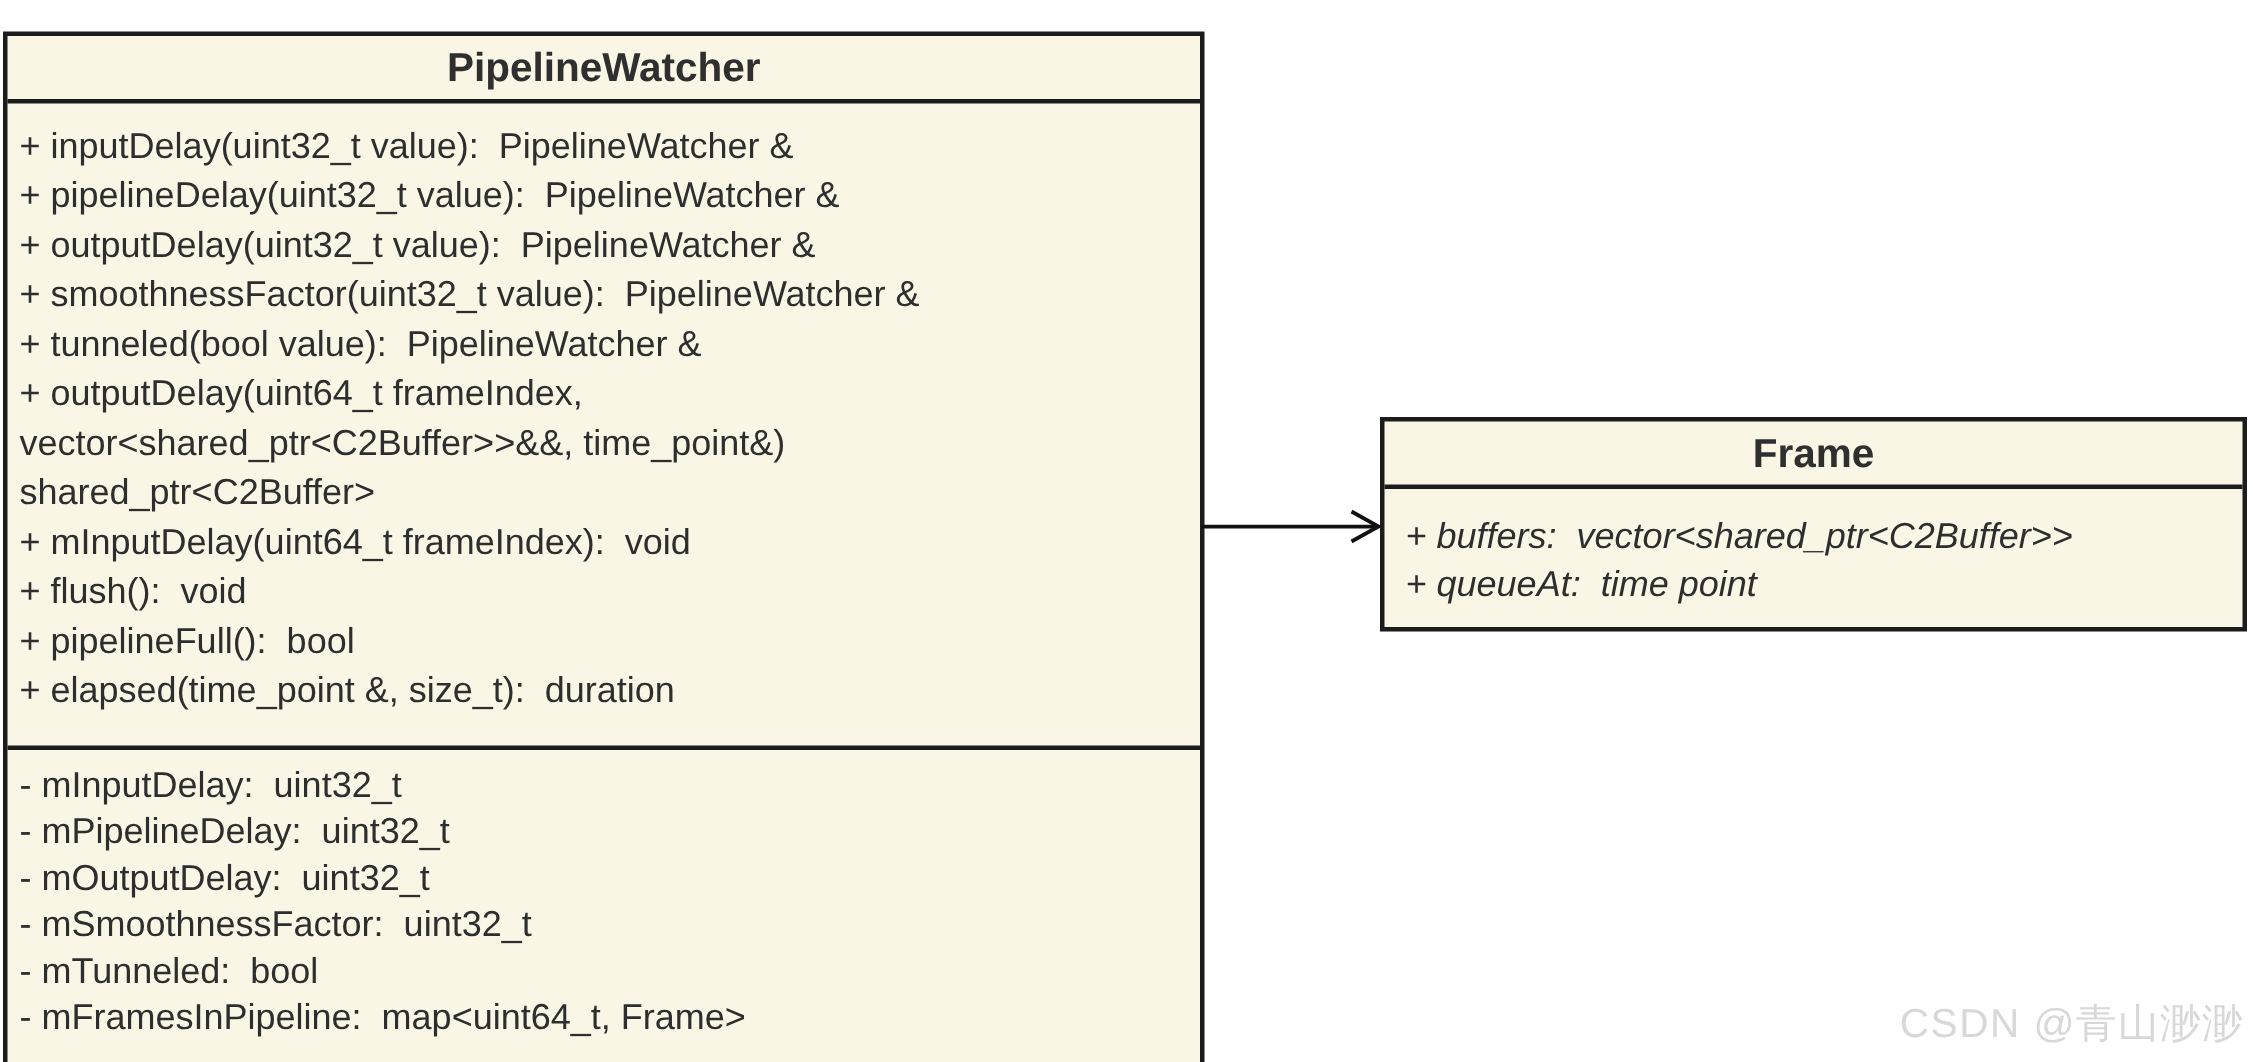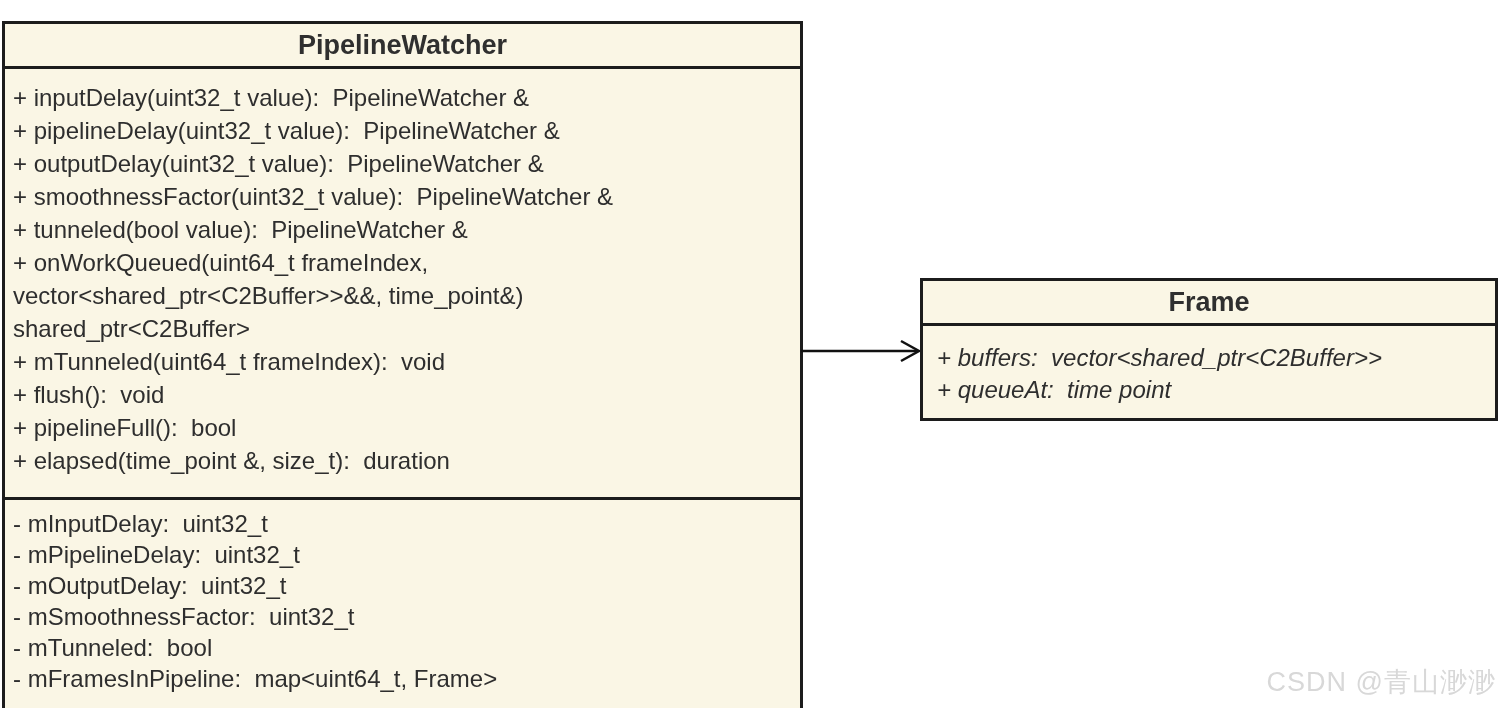--- a/index.html
+++ b/index.html
@@ -81,24 +81,24 @@
 <div class="canvas">
 
   <div class="uml-box" id="pw-box">
     <div class="uml-title">PipelineWatcher</div>
     <div class="compartment" id="pw-methods">
         <div class="line">+ inputDelay(uint32_t value):  PipelineWatcher &amp;</div>
         <div class="line">+ pipelineDelay(uint32_t value):  PipelineWatcher &amp;</div>
         <div class="line">+ outputDelay(uint32_t value):  PipelineWatcher &amp;</div>
         <div class="line">+ smoothnessFactor(uint32_t value):  PipelineWatcher &amp;</div>
         <div class="line">+ tunneled(bool value):  PipelineWatcher &amp;</div>
-        <div class="line">+ onWorkQueued(uint64_t frameIndex,</div>
+        <div class="line">+ outputDelay(uint64_t frameIndex,</div>
         <div class="line">vector&lt;shared_ptr&lt;C2Buffer&gt;&gt;&amp;&amp;, time_point&amp;)</div>
         <div class="line">shared_ptr&lt;C2Buffer&gt;</div>
-        <div class="line">+ mTunneled(uint64_t frameIndex):  void</div>
+        <div class="line">+ mInputDelay(uint64_t frameIndex):  void</div>
         <div class="line">+ flush():  void</div>
         <div class="line">+ pipelineFull():  bool</div>
         <div class="line">+ elapsed(time_point &amp;, size_t):  duration</div>
       </div>
     <div class="compartment" id="pw-attributes">
         <div class="line">- mInputDelay:  uint32_t</div>
         <div class="line">- mPipelineDelay:  uint32_t</div>
         <div class="line">- mOutputDelay:  uint32_t</div>
         <div class="line">- mSmoothnessFactor:  uint32_t</div>
         <div class="line">- mTunneled:  bool</div>

